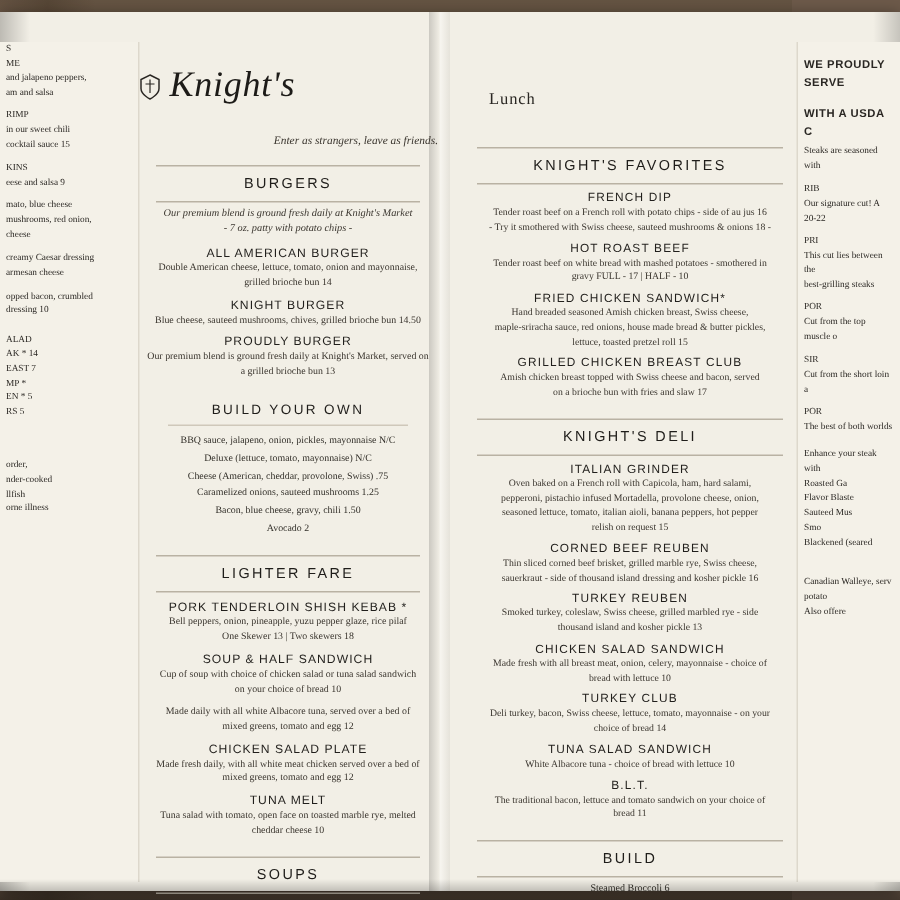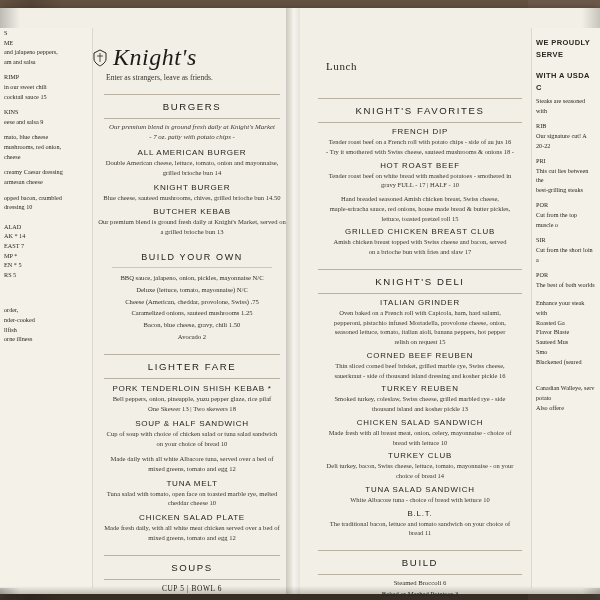--- a/index.html
+++ b/index.html
@@ -41,21 +41,21 @@
   .rsliver .sl{font-size:6.2px;line-height:1.6;padding:0 4px;color:#2a2723;}
   .rsliver h4{font-size:7.5px;margin:9px 0 2px 0;letter-spacing:.4px;font-family:"Liberation Sans",sans-serif;}
 
   
   .leftpage{position:absolute;left:88px;top:14px;width:200px;height:572px;padding:0 4px;}
   .rightpage{position:absolute;left:306px;top:14px;width:228px;height:572px;}
 
   .brandrow{display:flex;align-items:center;gap:5px;margin:22px 0 0 0;}
   .brand{font-size:24px;font-style:italic;letter-spacing:.5px;color:#1d1b18;}
   .crest{width:16px;height:18px;display:block;}
-  .tagline{font-size:7.6px;color:#3a352e;margin:2px 0 0 14px;}
+  .tagline{font-size:7.6px;font-style:italic;color:#3a352e;margin:18px 0 0 14px;text-align:right;}
 
   .lunch{font-size:11px;letter-spacing:.6px;color:#2a2723;margin:38px 0 0 20px;font-family:"Liberation Serif",serif;}
 
   .sect{margin-top:12px;text-align:center;}
   .sect-title{font-size:9.6px;letter-spacing:1.6px;font-family:"Liberation Sans",sans-serif;
     color:#1f1d1a;padding:3px 0;position:relative;}
   .rule{height:1px;background:#b9b2a3;margin:3px 12px;}
   .rule2{height:1px;background:#cfc8ba;margin:2px 20px 5px;}
 
   .sub{font-size:6.9px;font-style:italic;line-height:1.5;color:#3b362f;margin:3px 6px 4px;}
@@ -179,21 +179,21 @@
         <div class="item">
           <div class="nm">ALL AMERICAN BURGER</div>
           <div class="ds" style="white-space:pre-line">Double American cheese, lettuce, tomato, onion and mayonnaise,
 grilled brioche bun  14</div>
         </div>
         <div class="item">
           <div class="nm">KNIGHT BURGER</div>
           <div class="ds" style="white-space:pre-line">Blue cheese, sauteed mushrooms, chives, grilled brioche bun  14.50</div>
         </div>
         <div class="item">
-          <div class="nm">BUTCHER KEBAB</div>
+          <div class="nm">PROUDLY BURGER</div>
           <div class="ds" style="white-space:pre-line">Our premium blend is ground fresh daily at Knight's Market, served on
 a grilled brioche bun  13</div>
         </div>
       </div>
 
       <div class="sect">
         <div class="sect-title" style="font-size:9px">BUILD YOUR OWN</div>
         <div class="rule2"></div>
         <div class="byo">
           <div>BBQ sauce, jalapeno, onion, pickles, mayonnaise  N/C</div>
@@ -218,29 +218,29 @@
         <div class="item">
           <div class="nm">SOUP &amp; HALF SANDWICH</div>
           <div class="ds" style="white-space:pre-line">Cup of soup with choice of chicken salad or tuna salad sandwich
 on your choice of bread  10</div>
         </div>
         <div class="item">
           <div class="ds" style="white-space:pre-line">Made daily with all white Albacore tuna, served over a bed of
 mixed greens, tomato and egg  12</div>
         </div>
         <div class="item">
+          <div class="nm">CHICKEN SALAD PLATE</div>
+          <div class="ds" style="white-space:pre-line">Made fresh daily, with all white meat chicken served over a bed of
+mixed greens, tomato and egg  12</div>
+        </div>
+        <div class="item">
           <div class="nm">TUNA MELT</div>
           <div class="ds" style="white-space:pre-line">Tuna salad with tomato, open face on toasted marble rye, melted
 cheddar cheese  10</div>
         </div>
-        <div class="item">
-          <div class="nm">CHICKEN SALAD PLATE</div>
-          <div class="ds" style="white-space:pre-line">Made fresh daily, with all white meat chicken served over a bed of
-mixed greens, tomato and egg  12</div>
-        </div>
       </div>
 
       <div class="sect soups">
         <div class="rule"></div>
         <div class="sect-title">SOUPS</div>
         <div class="rule"></div>
         <div class="s1">CUP 5  |  BOWL 6</div>
 
       </div>
     </div>
@@ -257,20 +257,21 @@
           <div class="nm">FRENCH DIP</div>
           <div class="ds" style="white-space:pre-line">Tender roast beef on a French roll with potato chips - side of au jus  16
 - Try it smothered with Swiss cheese, sauteed mushrooms &amp; onions 18 -</div>
         </div>
         <div class="ritem">
           <div class="nm">HOT ROAST BEEF</div>
           <div class="ds" style="white-space:pre-line">Tender roast beef on white bread with mashed potatoes - smothered in
 gravy  FULL - 17 | HALF - 10</div>
         </div>
         <div class="ritem">
+          <div class="nm">FRIED CHICKEN SANDWICH*</div>
           <div class="ds" style="white-space:pre-line">Hand breaded seasoned Amish chicken breast, Swiss cheese,
 maple-sriracha sauce, red onions, house made bread &amp; butter pickles,
 lettuce, toasted pretzel roll  15</div>
         </div>
         <div class="ritem">
           <div class="nm">GRILLED CHICKEN BREAST CLUB</div>
           <div class="ds" style="white-space:pre-line">Amish chicken breast topped with Swiss cheese and bacon, served
 on a brioche bun with fries and slaw  17</div>
         </div>
       </div>

